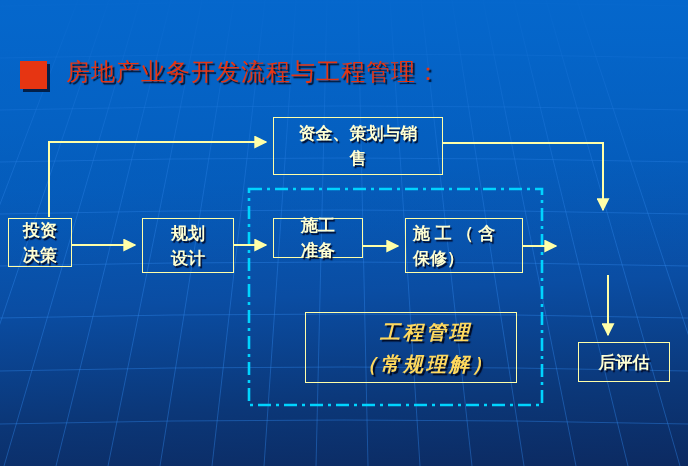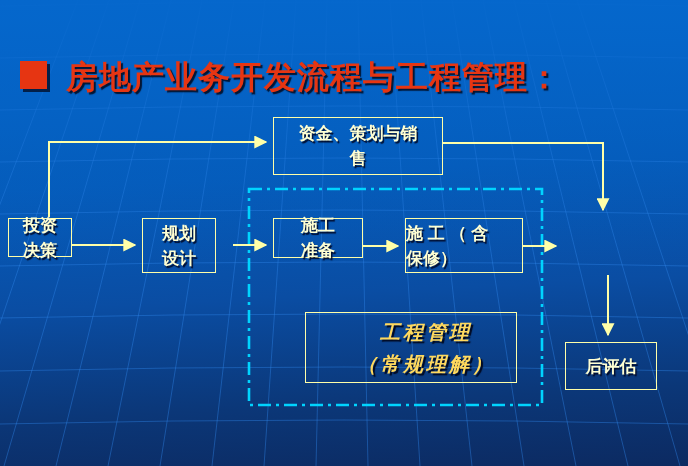--- a/index.html
+++ b/index.html
@@ -16,35 +16,35 @@
     background:linear-gradient(180deg,rgba(5,103,204,0.95) 0%,rgba(5,100,200,0.55) 16%,rgba(5,95,192,0.18) 36%,rgba(0,0,0,0) 58%);
   }
   .title-row{position:absolute;left:20px;top:56px;display:flex;align-items:flex-start;}
   .bullet{
     width:27px;height:28px;margin-top:5px;
     background:var(--title-red,#e63512);
     box-shadow:3px 3px 0 rgba(2,20,50,0.85);
   }
   .title-text{
     margin-left:19px;
-    font-size:32px;font-weight:bold;letter-spacing:1px;
+    font-size:24px;font-weight:normal;letter-spacing:1px;
     color:var(--title-red,#e63512);
     text-shadow:2px 2px 1px rgba(2,18,45,0.95);
     white-space:nowrap;
   }
   .node{
     position:absolute;box-sizing:border-box;
     border:1.6px solid var(--line-yellow,#ffffa8);
     display:flex;align-items:center;justify-content:center;
     color:var(--text-yellow,#ffffd2);
     font-size:17px;font-weight:bold;line-height:25px;
     text-align:center;white-space:pre-line;
     text-shadow:1.5px 1.5px 1px rgba(0,10,40,0.95);
   }
-  .node.align-left{justify-content:flex-start;text-align:left;}
+  .node.align-left{justify-content:flex-start;text-align:left;padding-left:7px;}
   .node.script{
     color:var(--gold,#ffd95e);
     font-family:"DejaVu Serif","Liberation Serif",serif;
     font-style:italic;font-size:20px;line-height:32px;letter-spacing:3px;
     text-shadow:2px 2px 1px rgba(0,5,25,0.95);
   }
   .overlay{position:absolute;inset:0;pointer-events:none;}
   .flow-line{stroke:var(--line-yellow,#ffffa8);stroke-width:2;fill:none;}
   .dash-rect{stroke:var(--cyan,#00d4ff);stroke-width:2.6;fill:none;}
   .grid-stroke{stroke:#2f85ea;stroke-opacity:0.42;stroke-width:1;fill:none;}
@@ -103,31 +103,31 @@
   </svg>
 
   <div class="title-row">
     <div class="bullet"></div>
     <div class="title-text">房地产业务开发流程与工程管理：</div>
   </div>
 
   <div class="node" style="left:273px;top:117px;width:170px;height:58px;">资金、策划与销
 售</div>
 
-  <div class="node" style="left:8px;top:218px;width:64px;height:39px;">投资
+  <div class="node" style="left:8px;top:218px;width:64px;height:49px;">投资
 决策</div>
 
-  <div class="node" style="left:142px;top:218px;width:74px;height:55px;">规划
+  <div class="node" style="left:142px;top:218px;width:92px;height:55px;">规划
 设计</div>
 
   <div class="node" style="left:273px;top:218px;width:90px;height:40px;">施工
 准备</div>
 
   <div class="node align-left" style="left:405px;top:218px;width:118px;height:55px;">施 工 （ 含
 保修）</div>
 
 
-  <div class="node" style="left:565px;top:342px;width:92px;height:48px;">后评估</div>
+  <div class="node" style="left:578px;top:342px;width:92px;height:40px;">后评估</div>
 
   <div class="node script" style="left:305px;top:312px;width:212px;height:71px;padding-left:30px;">工程管理
 （常规理解）</div>
 
 </div>
 
 </body></html>

